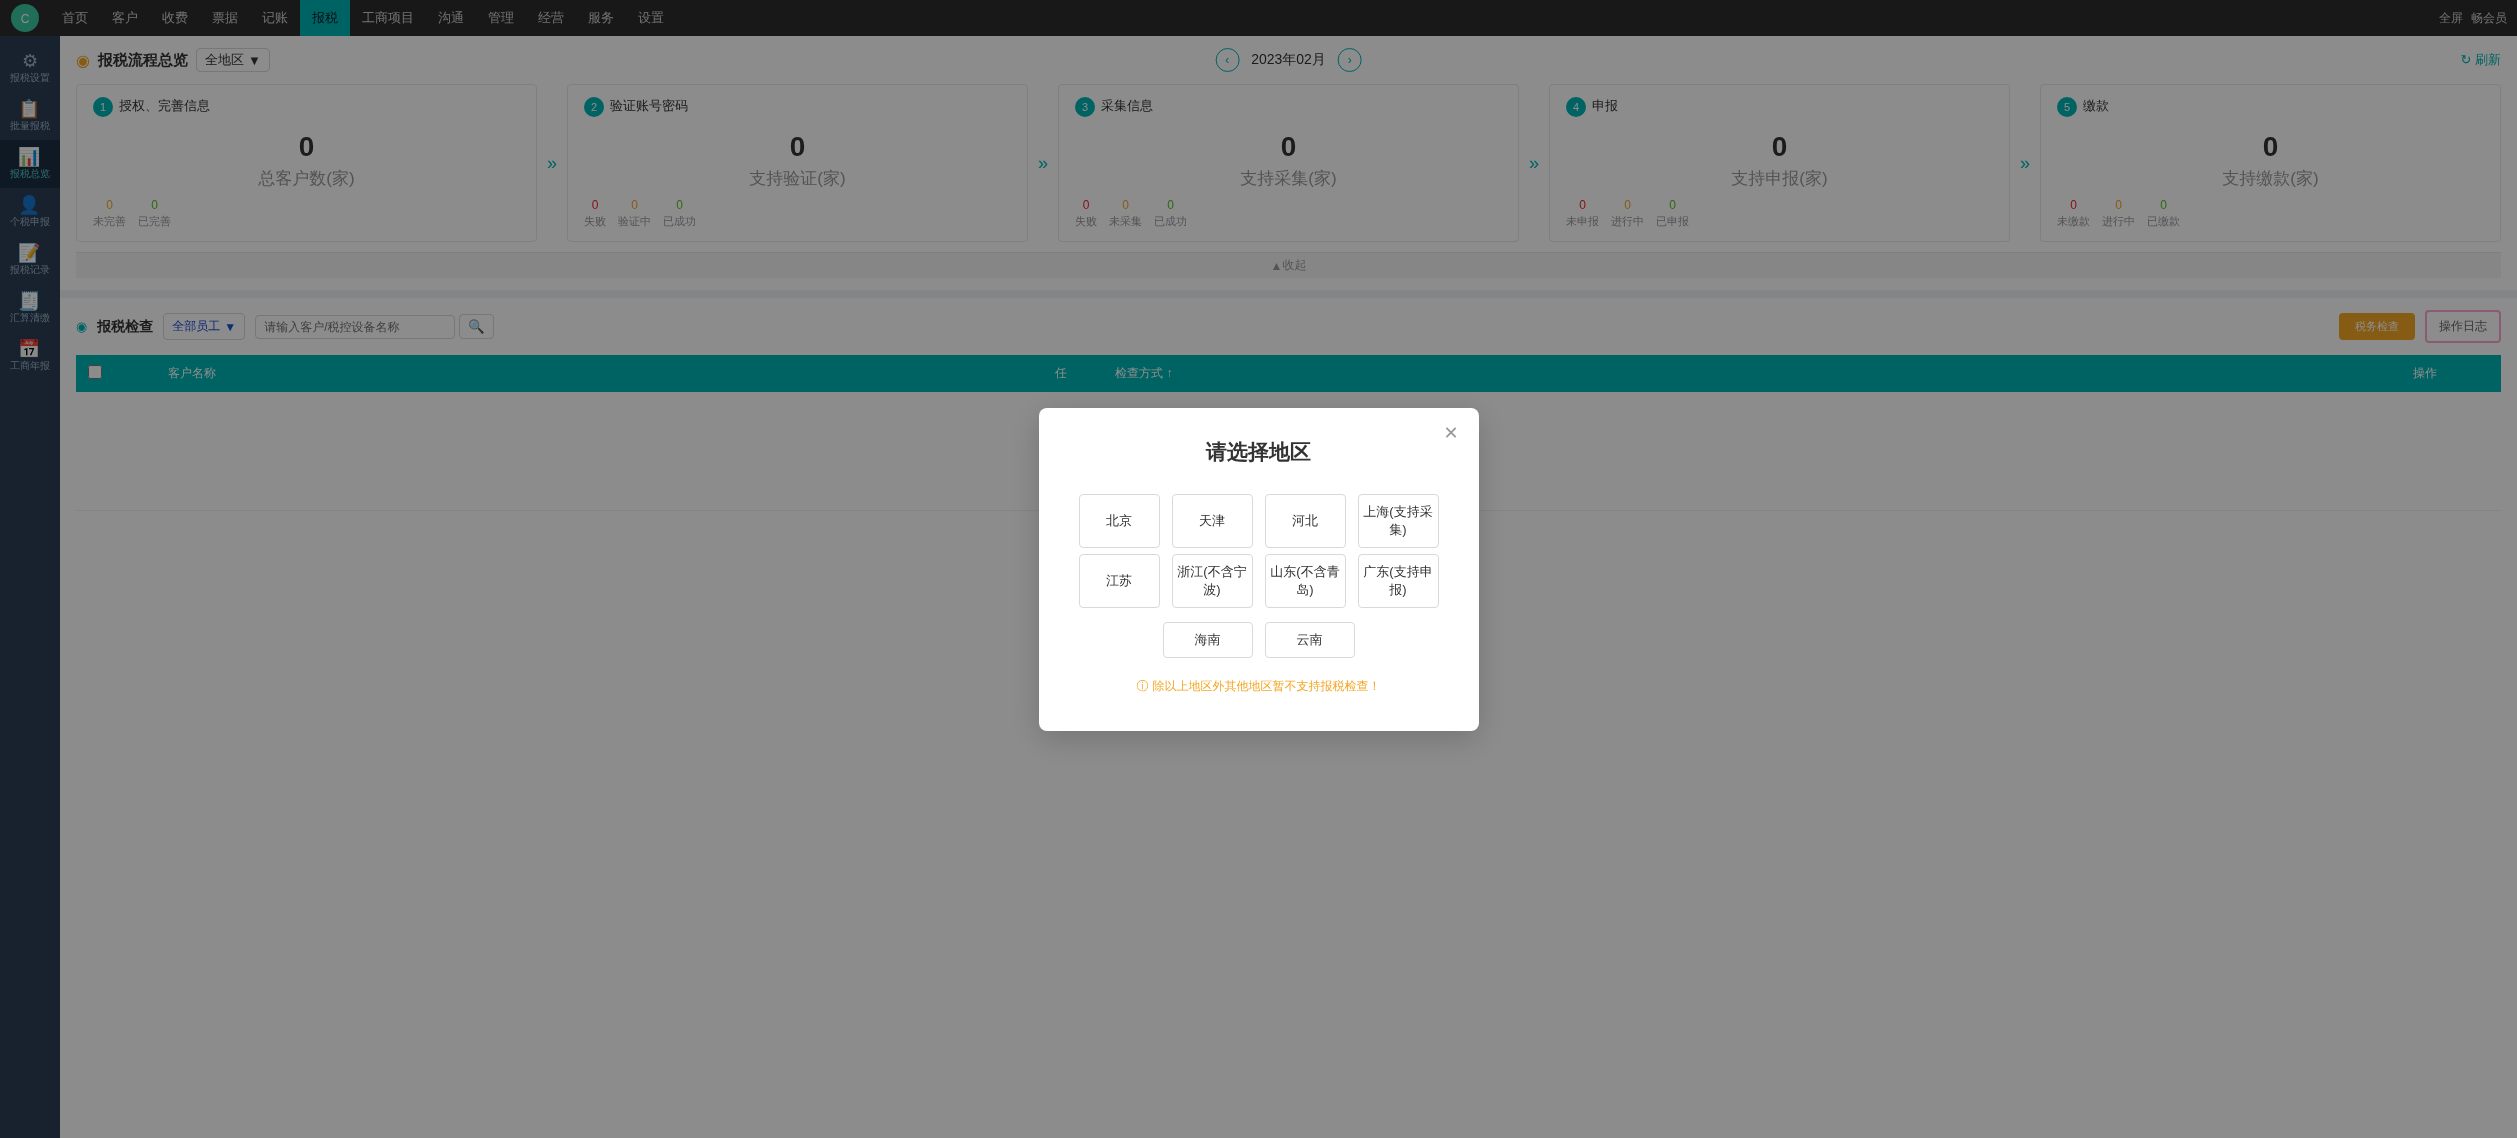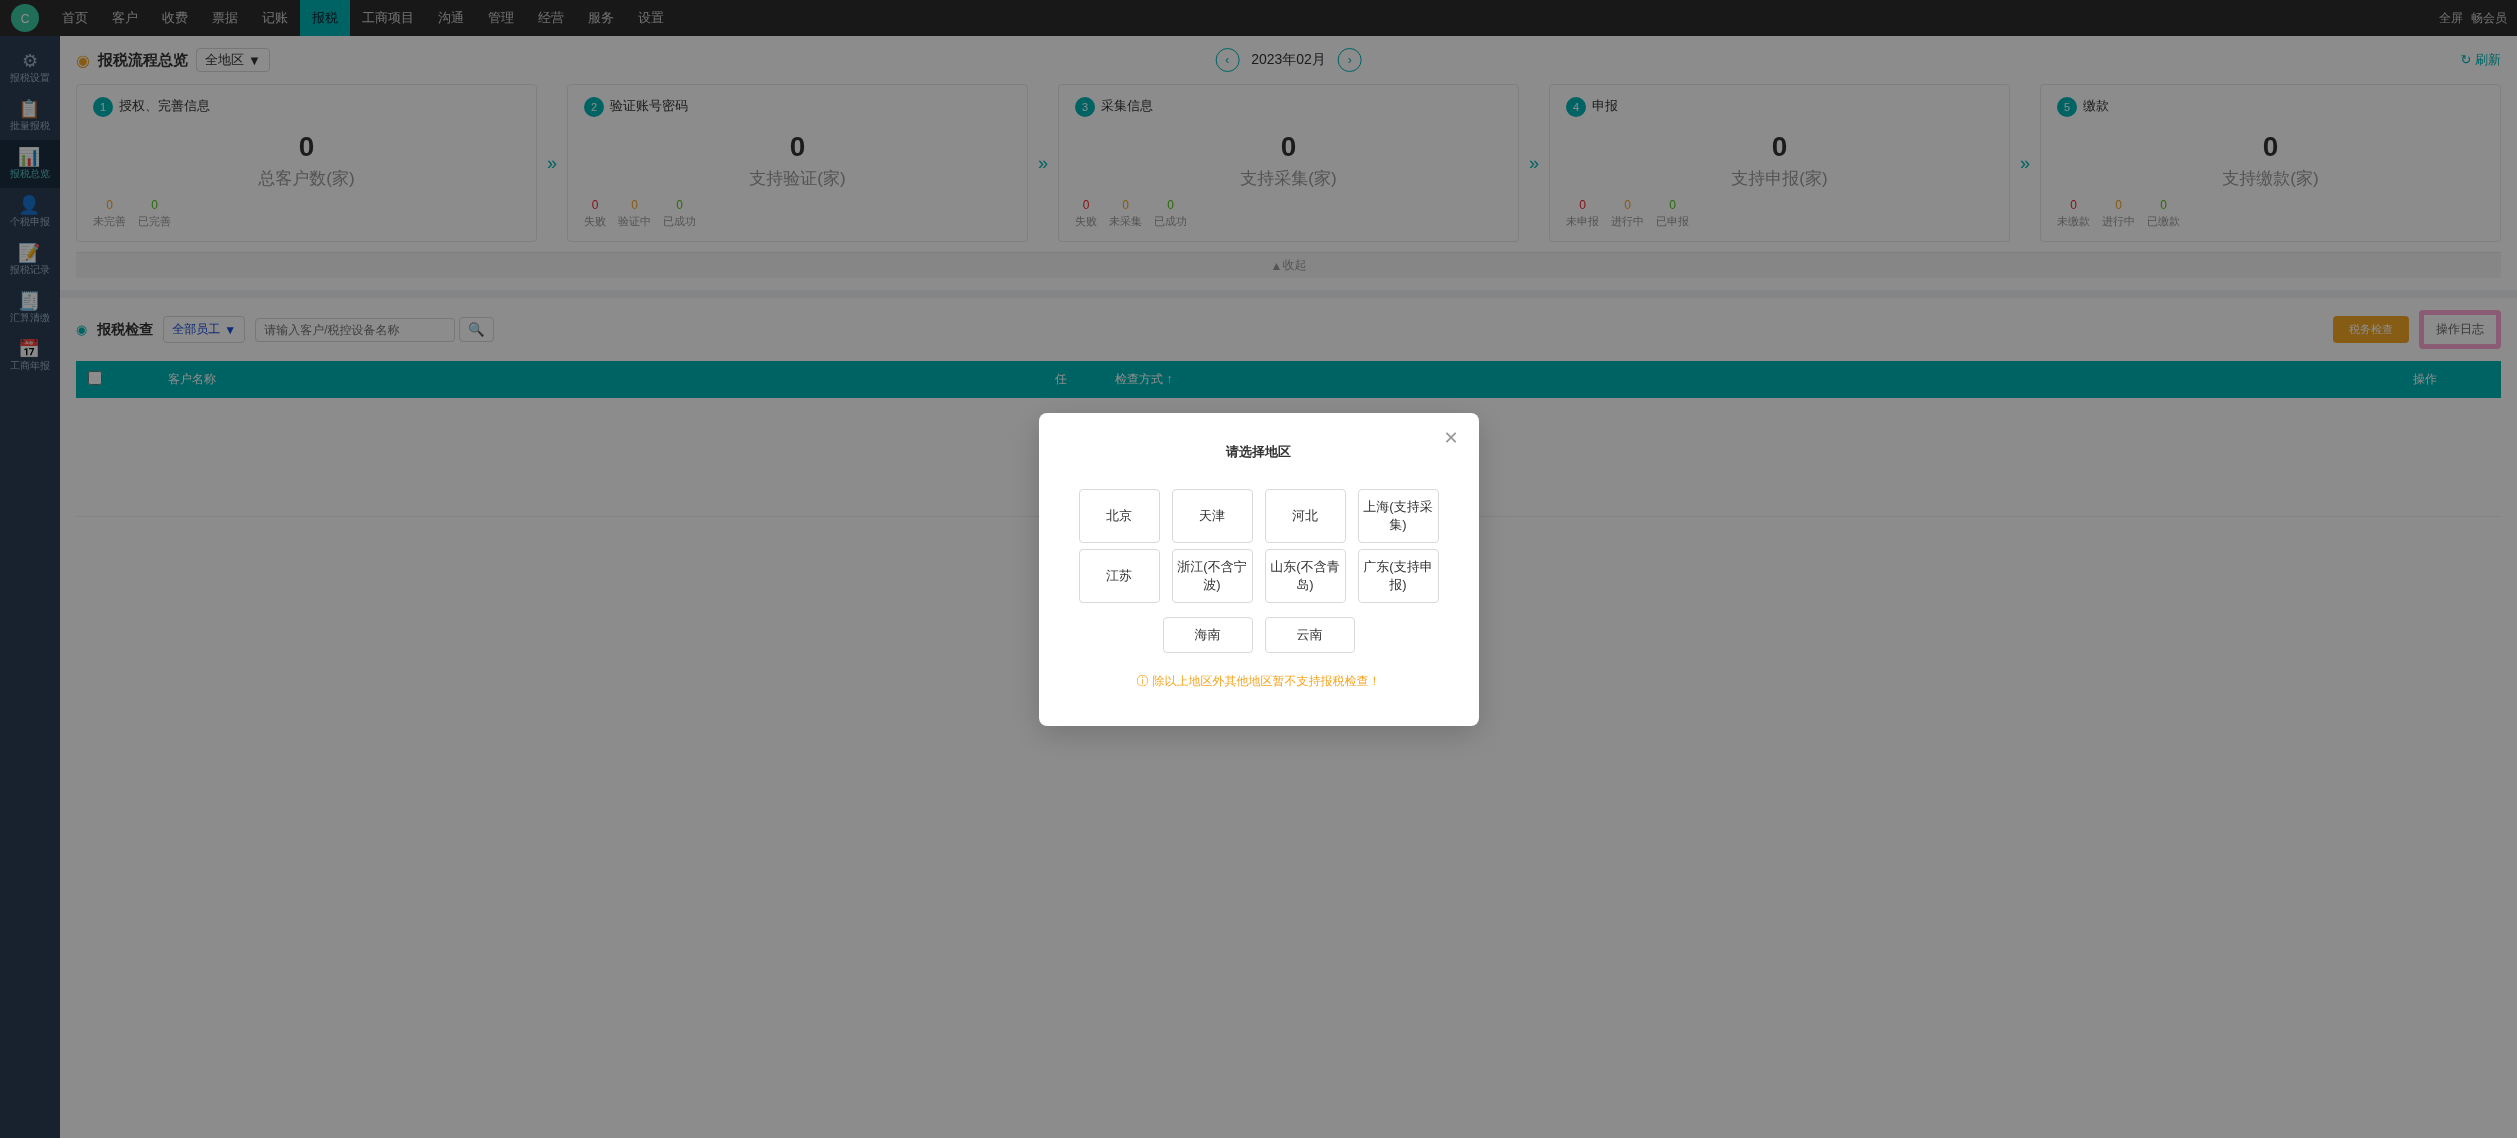--- a/index.html
+++ b/index.html
@@ -258,21 +258,21 @@
       margin-left: auto;
       background: #f5a623;
       color: #fff;
       border: none;
       padding: 6px 16px;
       border-radius: 4px;
       cursor: pointer;
       font-size: 11px;
     }
     .ops-btn {
-      border: 5px solid #f9a8d4;
+      border: 2px solid #f9a8d4;
       background: #fff;
       color: #666;
       padding: 6px 12px;
       border-radius: 4px;
       cursor: pointer;
       font-size: 12px;
     }
 
     
     .data-table {
@@ -333,21 +333,21 @@
       right: 20px;
       font-size: 18px;
       color: #999;
       cursor: pointer;
       background: none;
       border: none;
       line-height: 1;
     }
     .modal-title {
       text-align: center;
-      font-size: 13px;
+      font-size: 21px;
       color: #333;
       margin-bottom: 28px;
       font-weight: bold;
     }
     .region-grid {
       display: grid;
       grid-template-columns: repeat(4, 1fr);
       gap: 12px;
       margin-bottom: 6px;
     }

